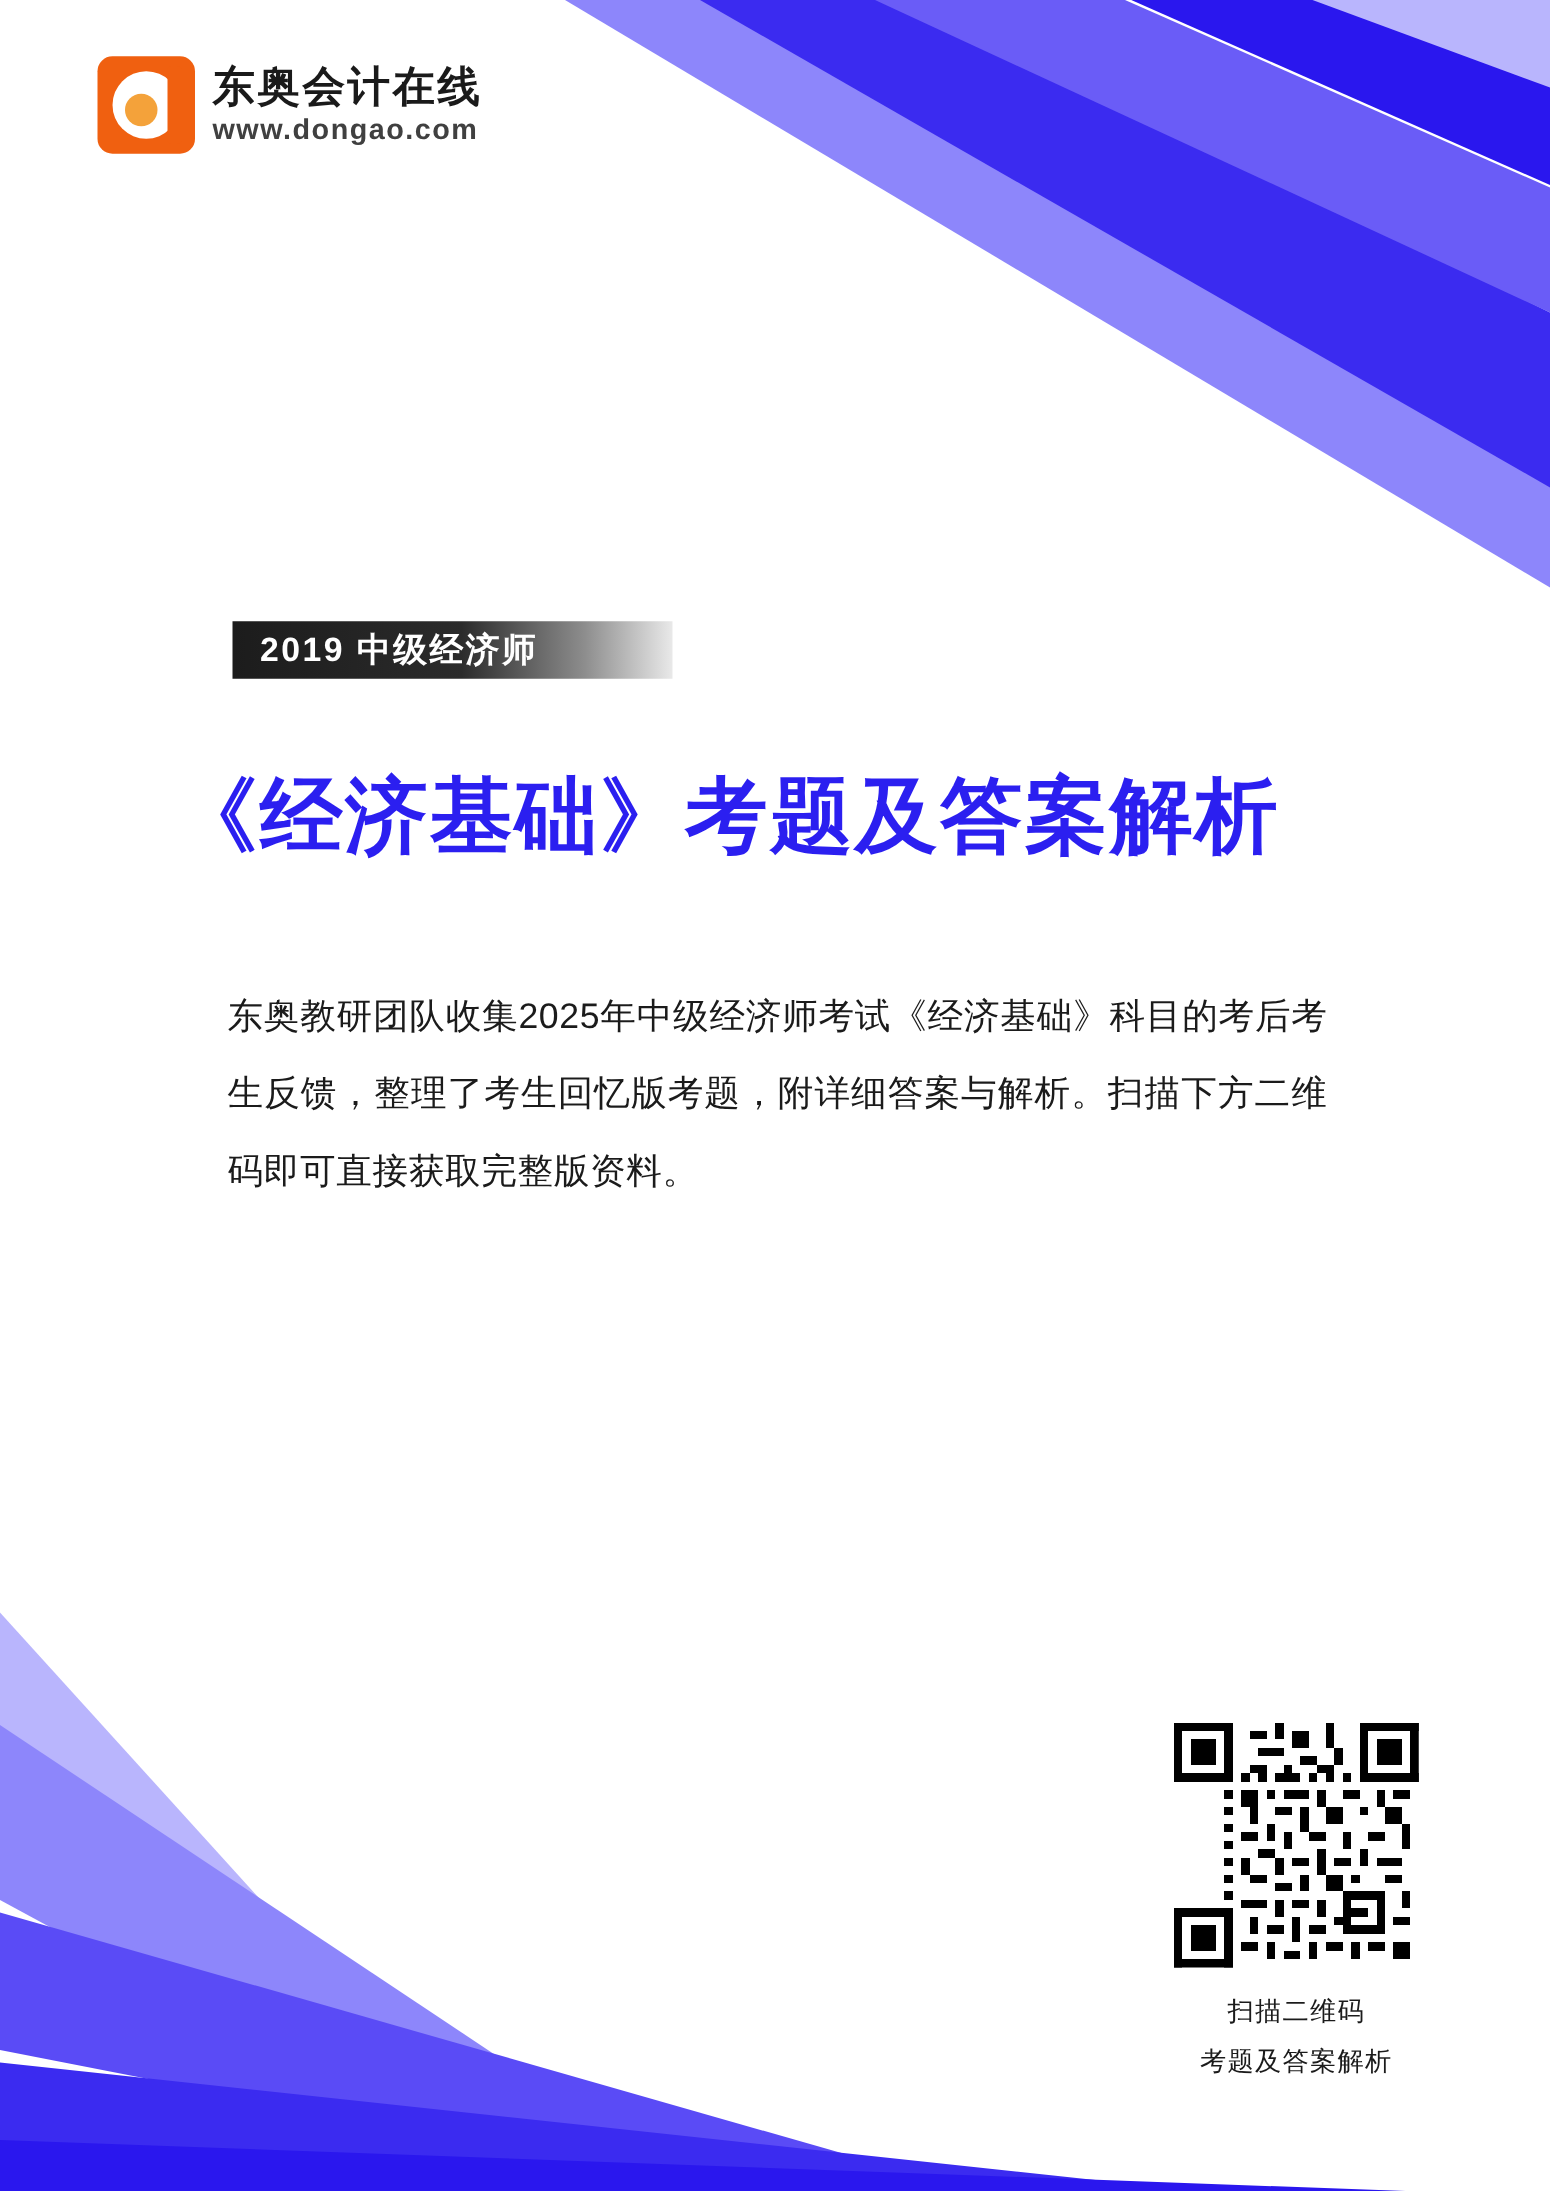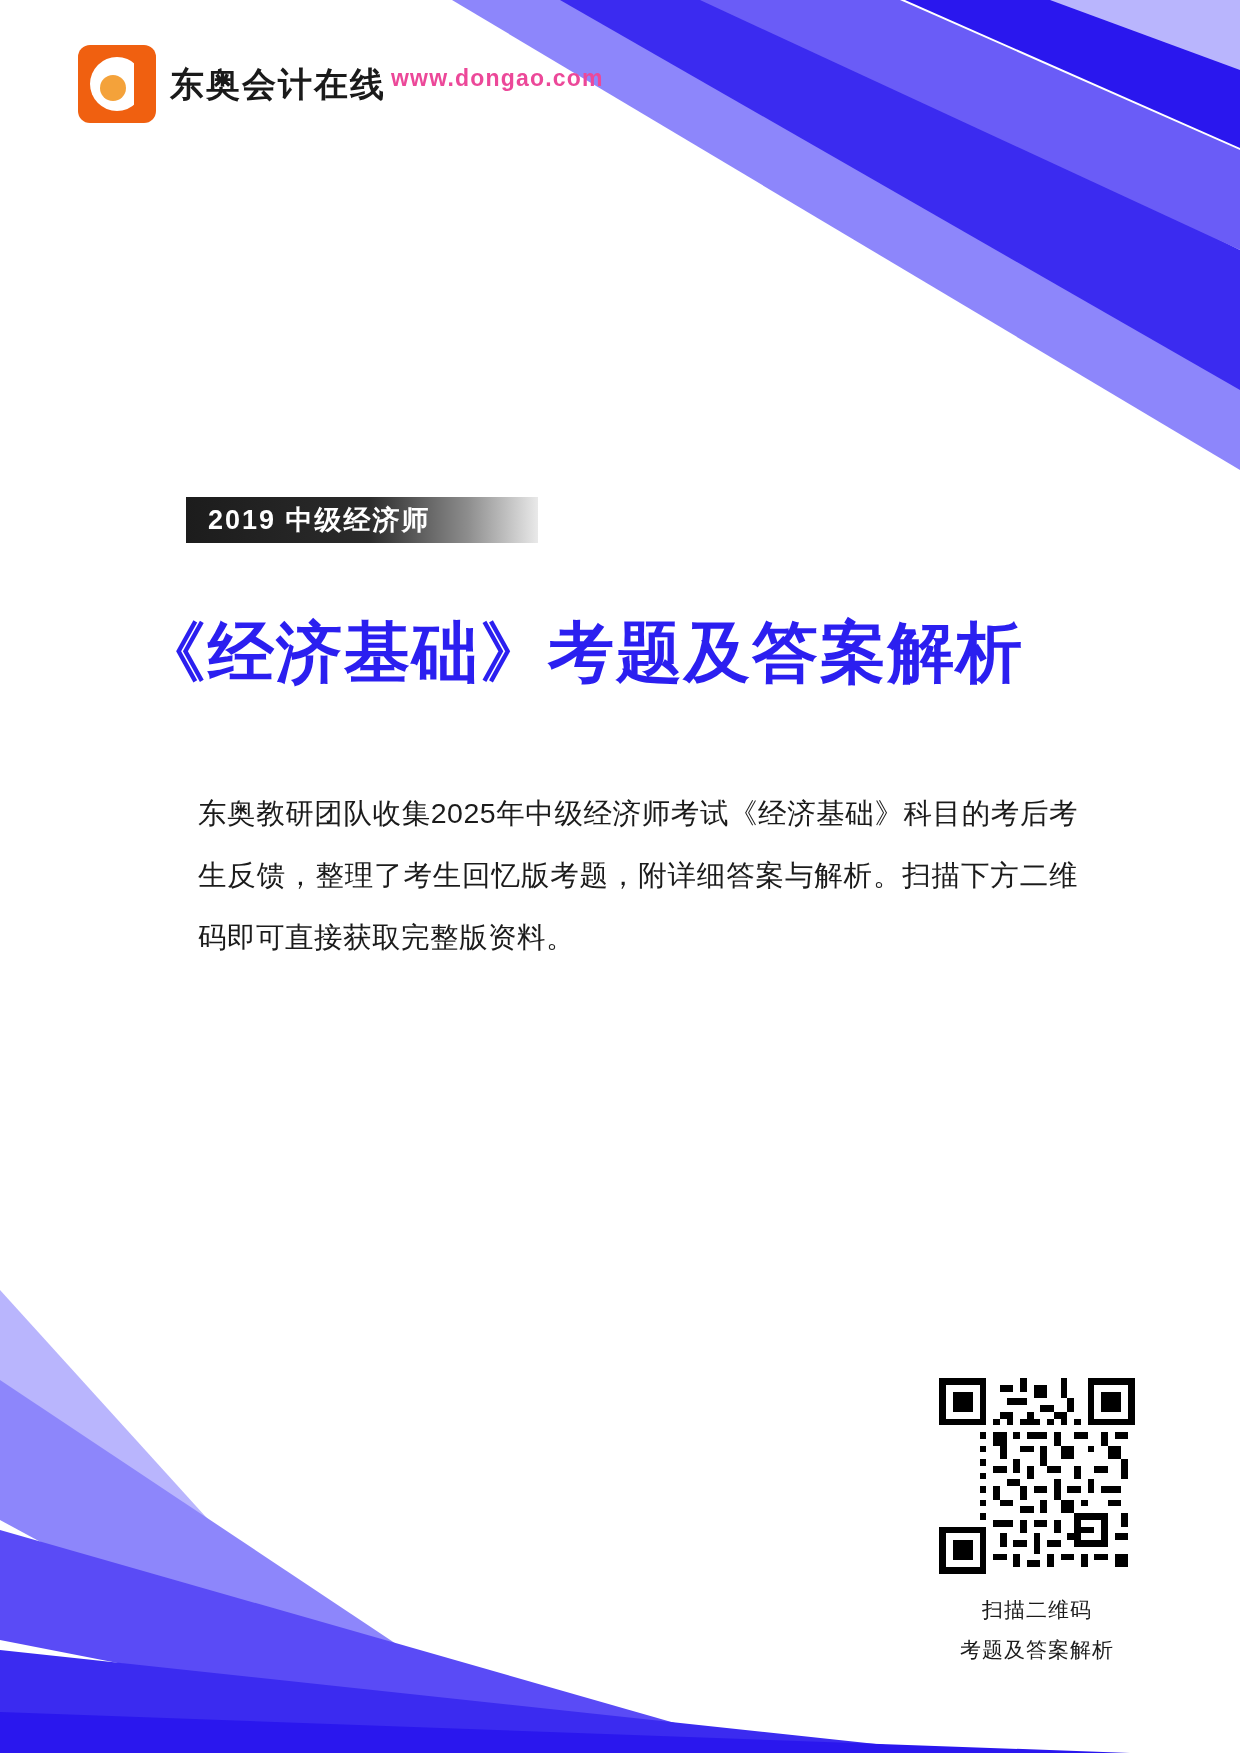--- a/index.html
+++ b/index.html
@@ -72,35 +72,35 @@
     position: absolute;
     right: 11px;
     top: 8px;
     width: 11px;
     height: 62px;
     background: #f06010;
     border-radius: 3px;
   }
   .logo-text {
     display: flex;
-    flex-direction: row;
+    flex-direction: column;
     justify-content: center;
     gap: 5px;
   }
   .logo-cn {
     font-size: 34px;
     font-weight: bold;
     color: #1a1a1a;
     letter-spacing: 2px;
     line-height: 1;
   }
   .logo-url {
     font-size: 23px;
     font-weight: bold;
-    color: #ec4899;
+    color: #404040;
     letter-spacing: 1.2px;
     line-height: 1;
     font-family: "Liberation Sans", sans-serif;
   }
 
   
   .badge {
     position: absolute;
     left: 186px;
     top: 497px;
@@ -135,21 +135,20 @@
   .body-text {
     position: absolute;
     left: 182px;
     top: 782px;
     width: 880px;
     font-size: 28.5px;
     line-height: 62px;
     color: #1b1b1b;
     letter-spacing: 0.5px;
     text-align: justify;
-    margin-left: 16px;
   }
 
   
   .qr-block {
     position: absolute;
     left: 939px;
     top: 1378px;
     width: 196px;
     text-align: center;
   }

